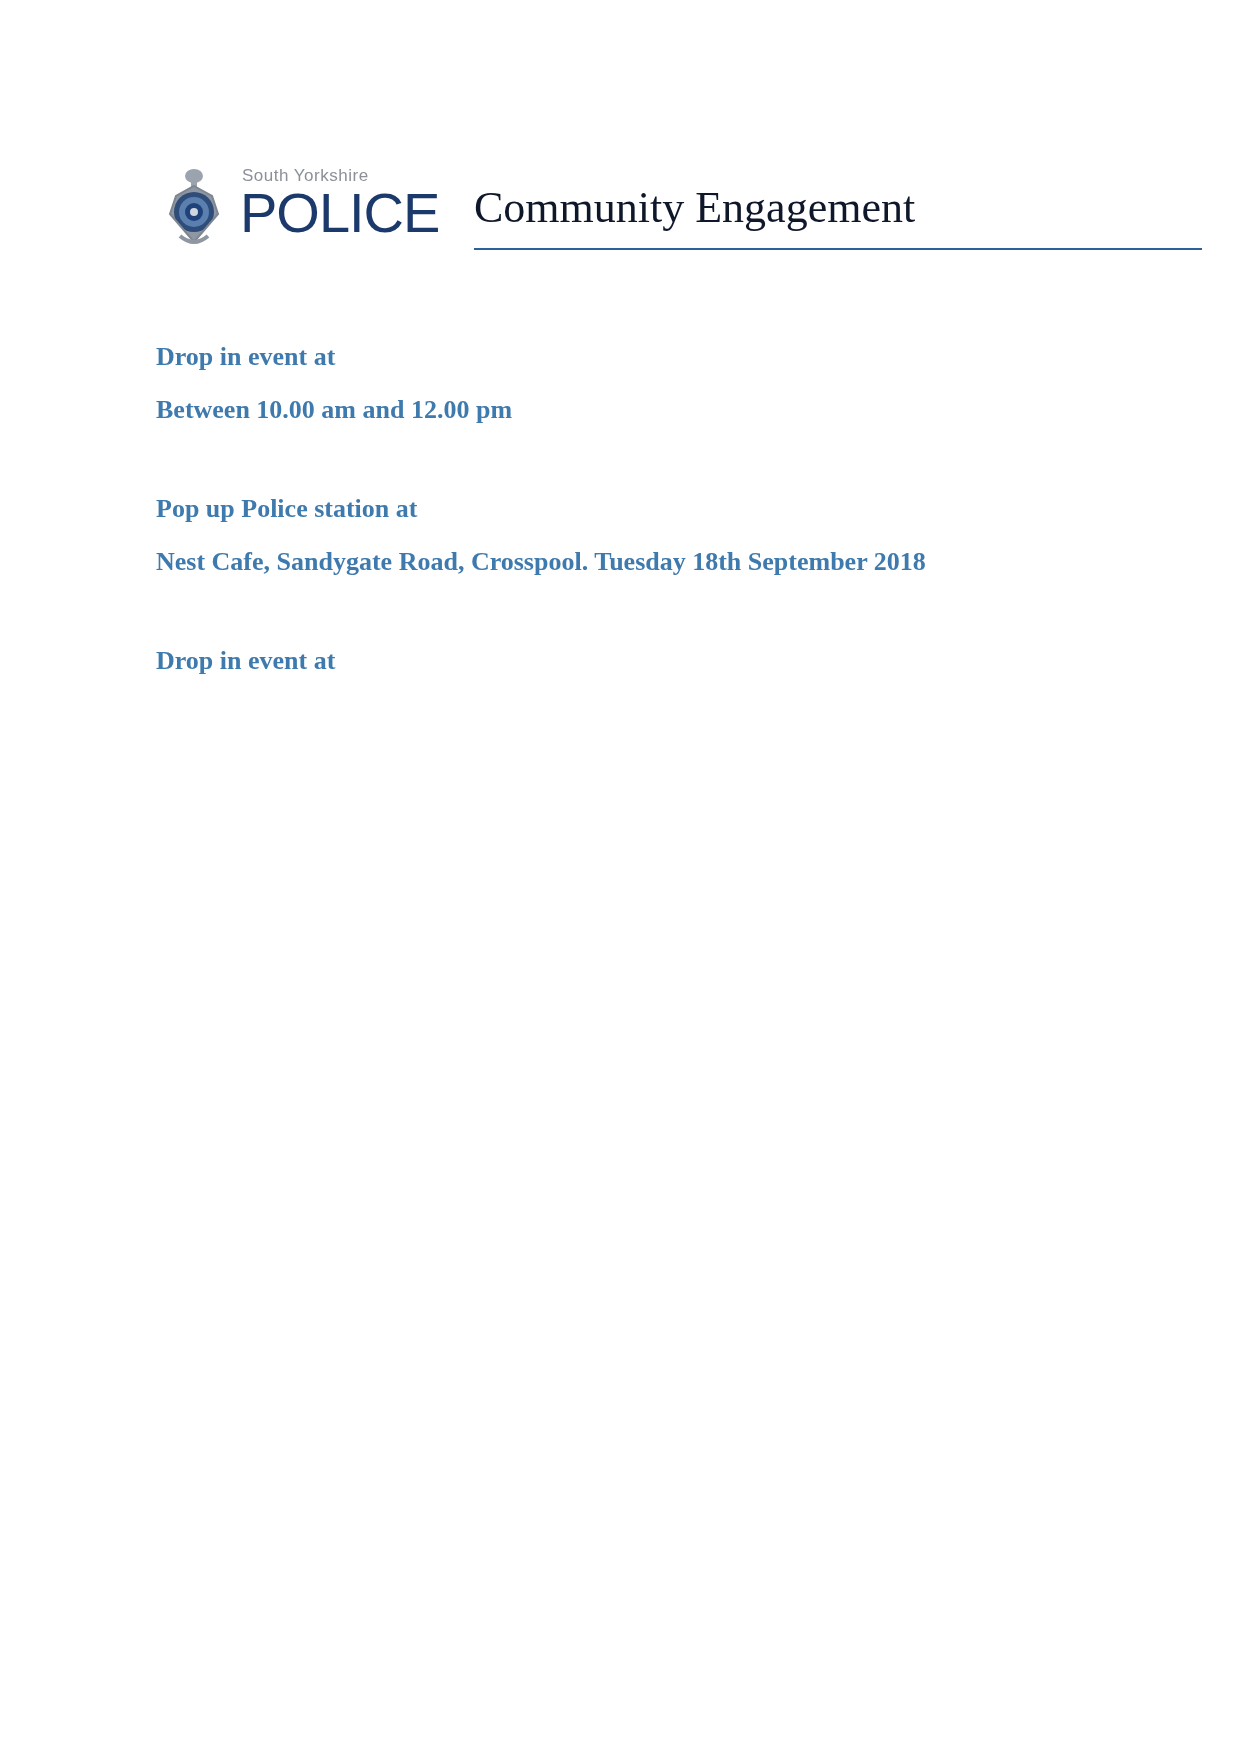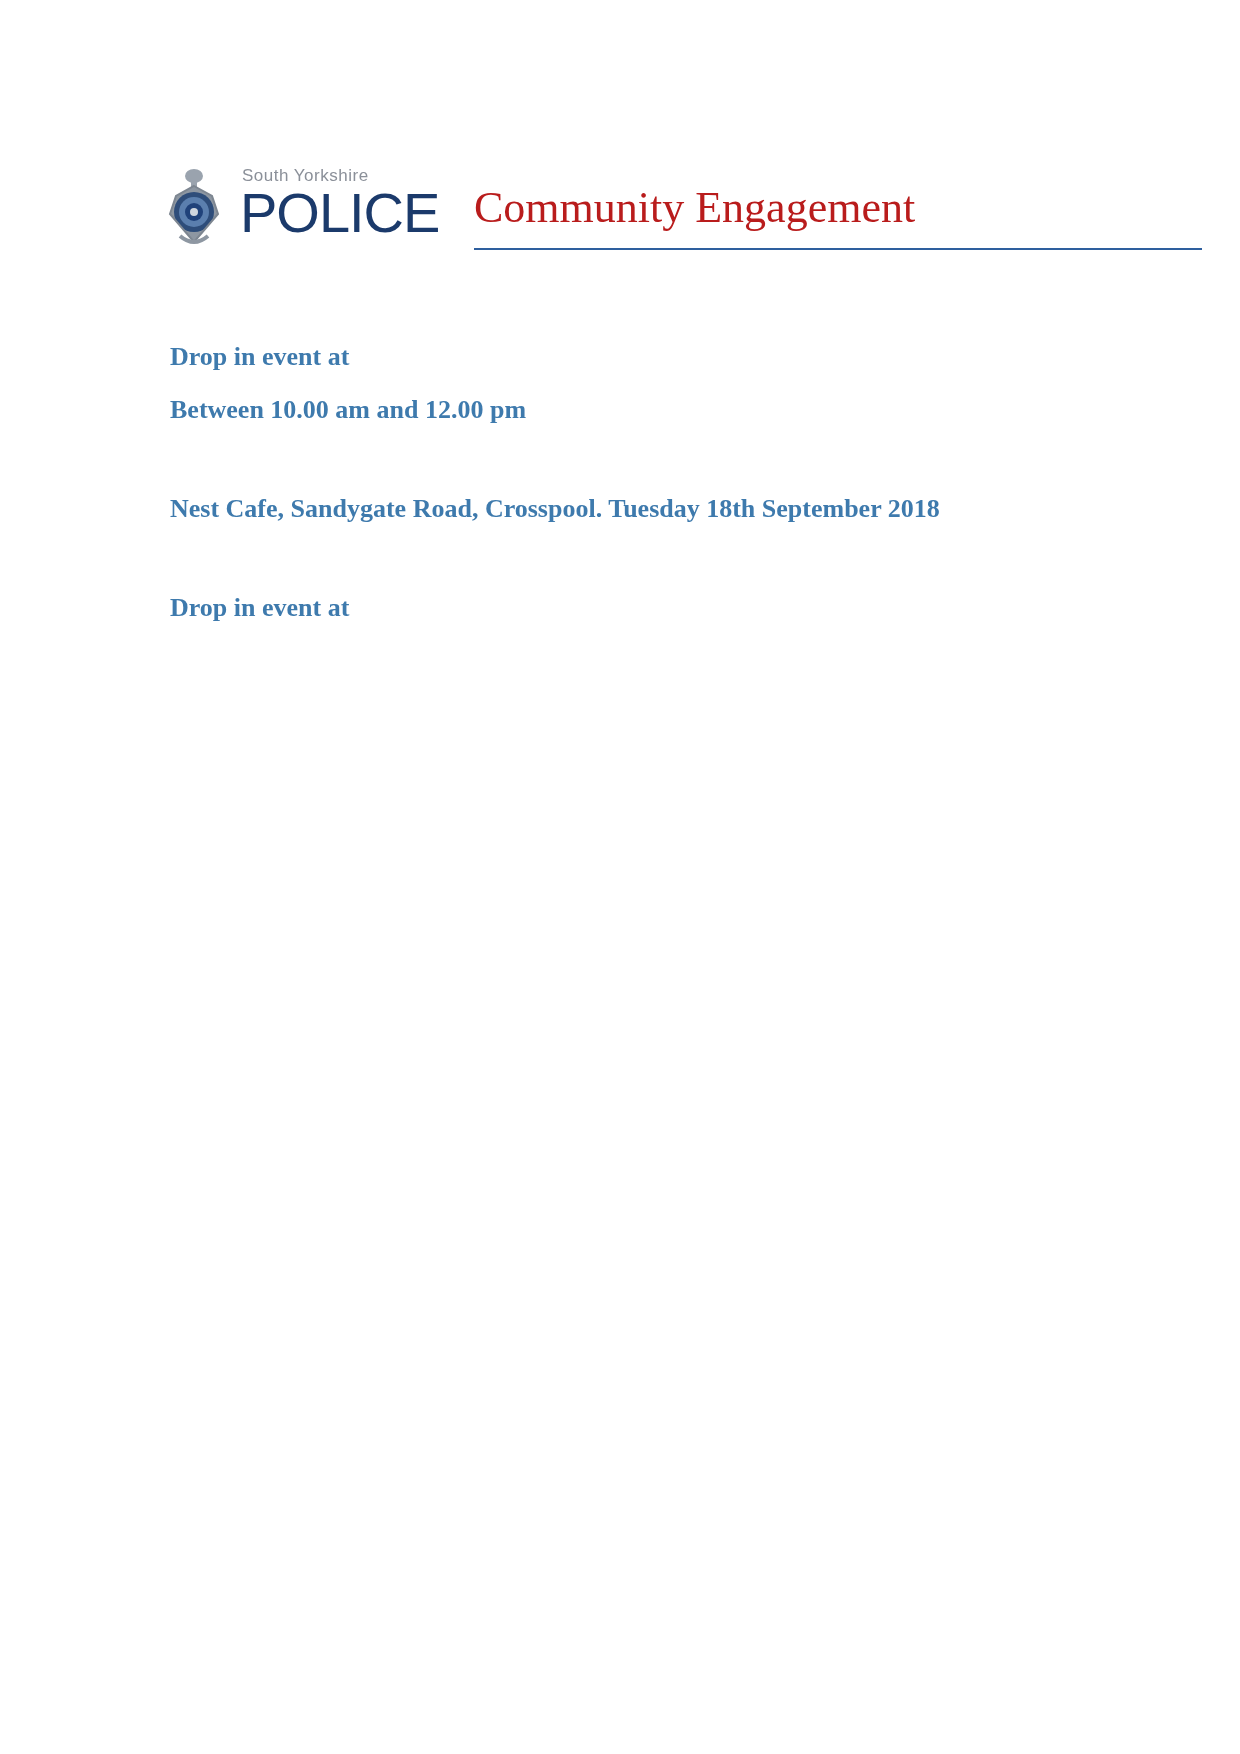--- a/index.html
+++ b/index.html
@@ -75,21 +75,21 @@
     line-height: 58px;
     white-space: nowrap;
   }
 
   .title {
     position: absolute;
     left: 318px;
     top: 22px;
     font-family: "Liberation Serif", serif;
     font-size: 44px;
-    color: #b91c1c;
+    color: #0f172a;
     line-height: 52px;
     white-space: nowrap;
   }
 
   .title-rule {
     position: absolute;
     left: 318px;
     top: 88px;
     width: 728px;
     border-top: 2px solid #2e5f9e;
@@ -102,21 +102,21 @@
     top: 340px;
     width: 960px;
   }
 
   .para {
     font-family: "Liberation Serif", serif;
     font-weight: bold;
     font-size: 26px;
     line-height: 34px;
     color: #3e7aad;
-    margin: 0 0 19px 14px;
+    margin: 0 0 19px 0;
   }
 
   .spacer {
     height: 46px;
   }
 
   sup {
     font-size: 0.62em;
     vertical-align: super;
     line-height: 0;
@@ -153,20 +153,21 @@
     <div class="title-rule"></div>
   </div>
 
   <div class="body-block">
 
     <p class="para">Drop in event at</p>
     <p class="para">Between 10.00 am and 12.00 pm</p>
 
     <div class="spacer"></div>
 
+    <p class="para">Pop up Police station at</p>
     <p class="para">Nest Cafe, Sandygate Road, Crosspool. Tuesday 18th September 2018</p>
 
     <div class="spacer"></div>
 
     <p class="para">Drop in event at</p>
 
     <div class="spacer"></div>
 
   </div>
 

